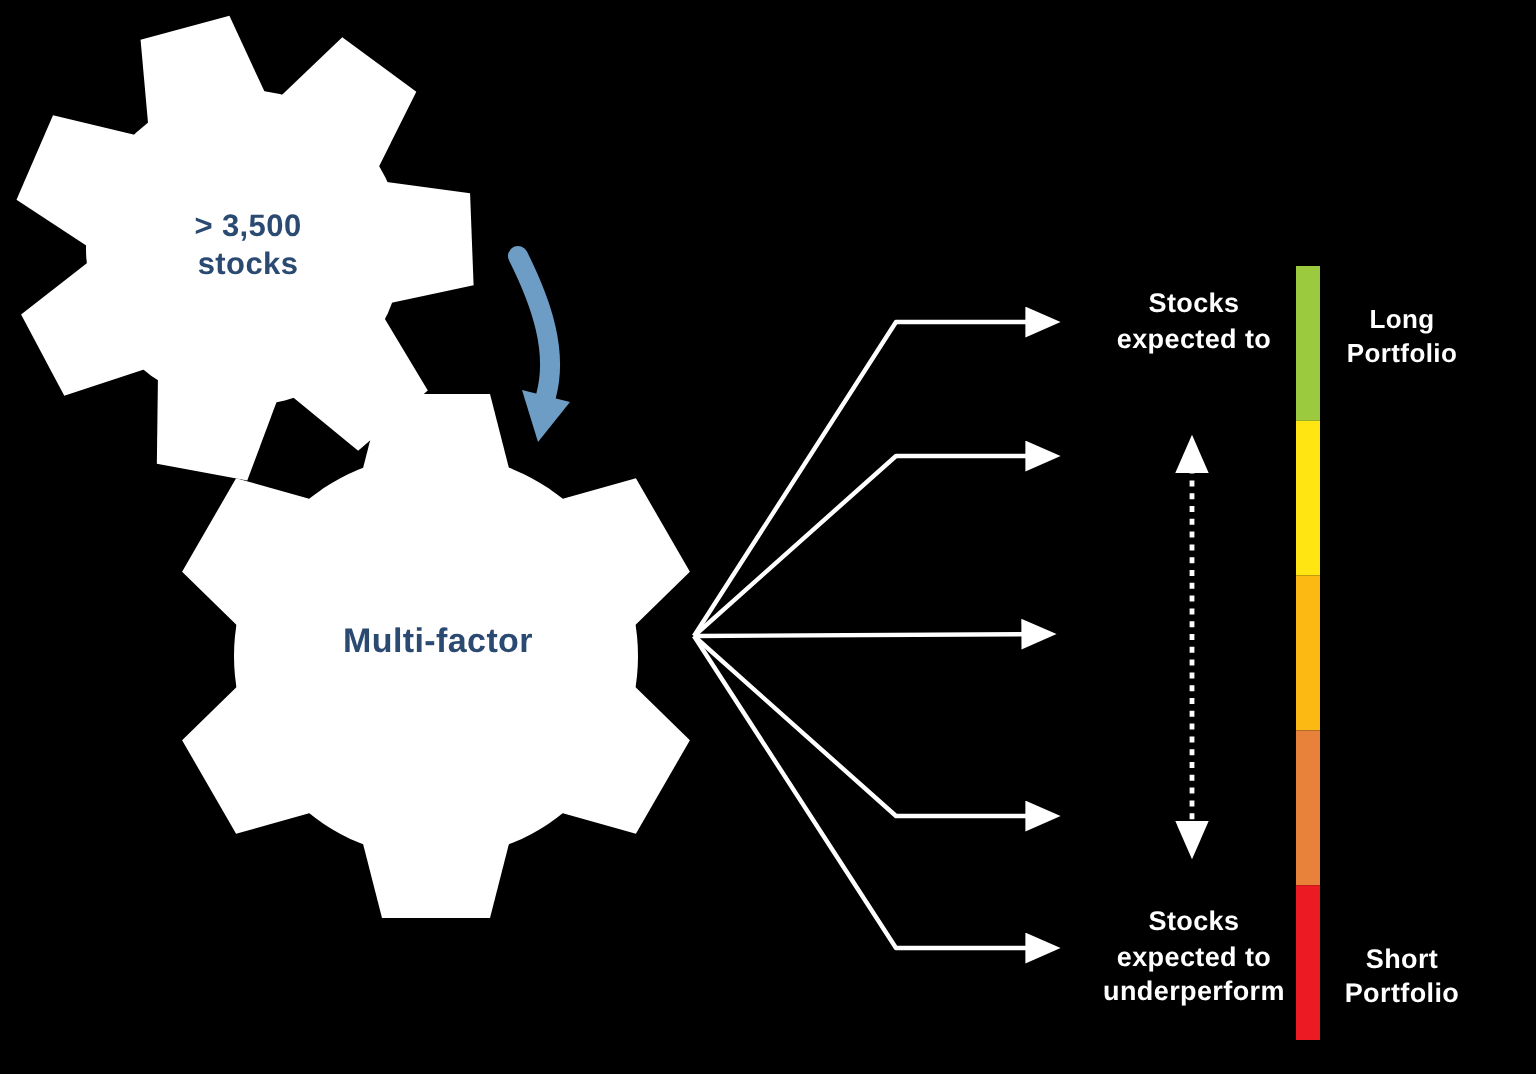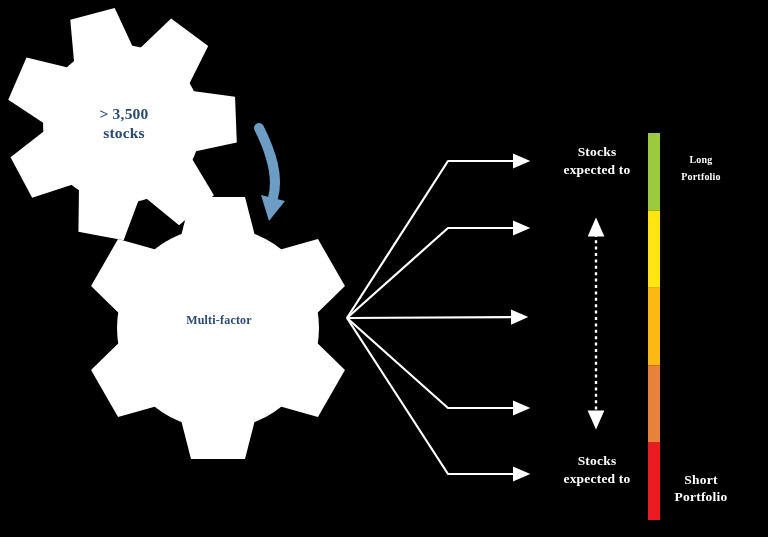--- a/index.html
+++ b/index.html
@@ -6,21 +6,21 @@
     margin: 0;
     padding: 0;
     background: #000000;
   }
   .stage {
     position: relative;
     width: 768px;
     height: 537px;
     background: #000000;
     overflow: hidden;
-    font-family: Liberation Serif, serif;
+    font-family: Liberation Sans, sans-serif;
   }
   .stage svg {
     position: absolute;
     left: 0;
     top: 0;
   }
   .label {
     position: absolute;
     text-align: center;
     font-weight: 700;
@@ -36,42 +36,42 @@
     left: 56px;
     top: 104px;
     width: 136px;
     font-size: 15.5px;
     line-height: 19px;
   }
   .g2-label {
     left: 146px;
     top: 310px;
     width: 146px;
-    font-size: 12px;
+    font-size: 17px;
     line-height: 21px;
   }
   .outperform-label {
     left: 536px;
     top: 143px;
     width: 122px;
     font-size: 13.5px;
     line-height: 17.5px;
   }
   .underperform-label {
     left: 533px;
     top: 452px;
     width: 128px;
     font-size: 13.5px;
     line-height: 17.5px;
   }
   .long-label {
     left: 659px;
     top: 151px;
     width: 84px;
-    font-size: 10px;
+    font-size: 13px;
     line-height: 17px;
   }
   .short-label {
     left: 659px;
     top: 471px;
     width: 84px;
     font-size: 13.5px;
     line-height: 17px;
   }
 </style>
@@ -151,20 +151,21 @@
   </div>
 
   <div class="label white-label outperform-label">
     <div>Stocks</div>
     <div>expected to</div>
   </div>
 
   <div class="label white-label underperform-label">
     <div>Stocks</div>
     <div>expected to</div>
+    <div>underperform</div>
   </div>
 
   <div class="label white-label long-label">
     <div>Long</div>
     <div>Portfolio</div>
   </div>
 
   <div class="label white-label short-label">
     <div>Short</div>
     <div>Portfolio</div>

